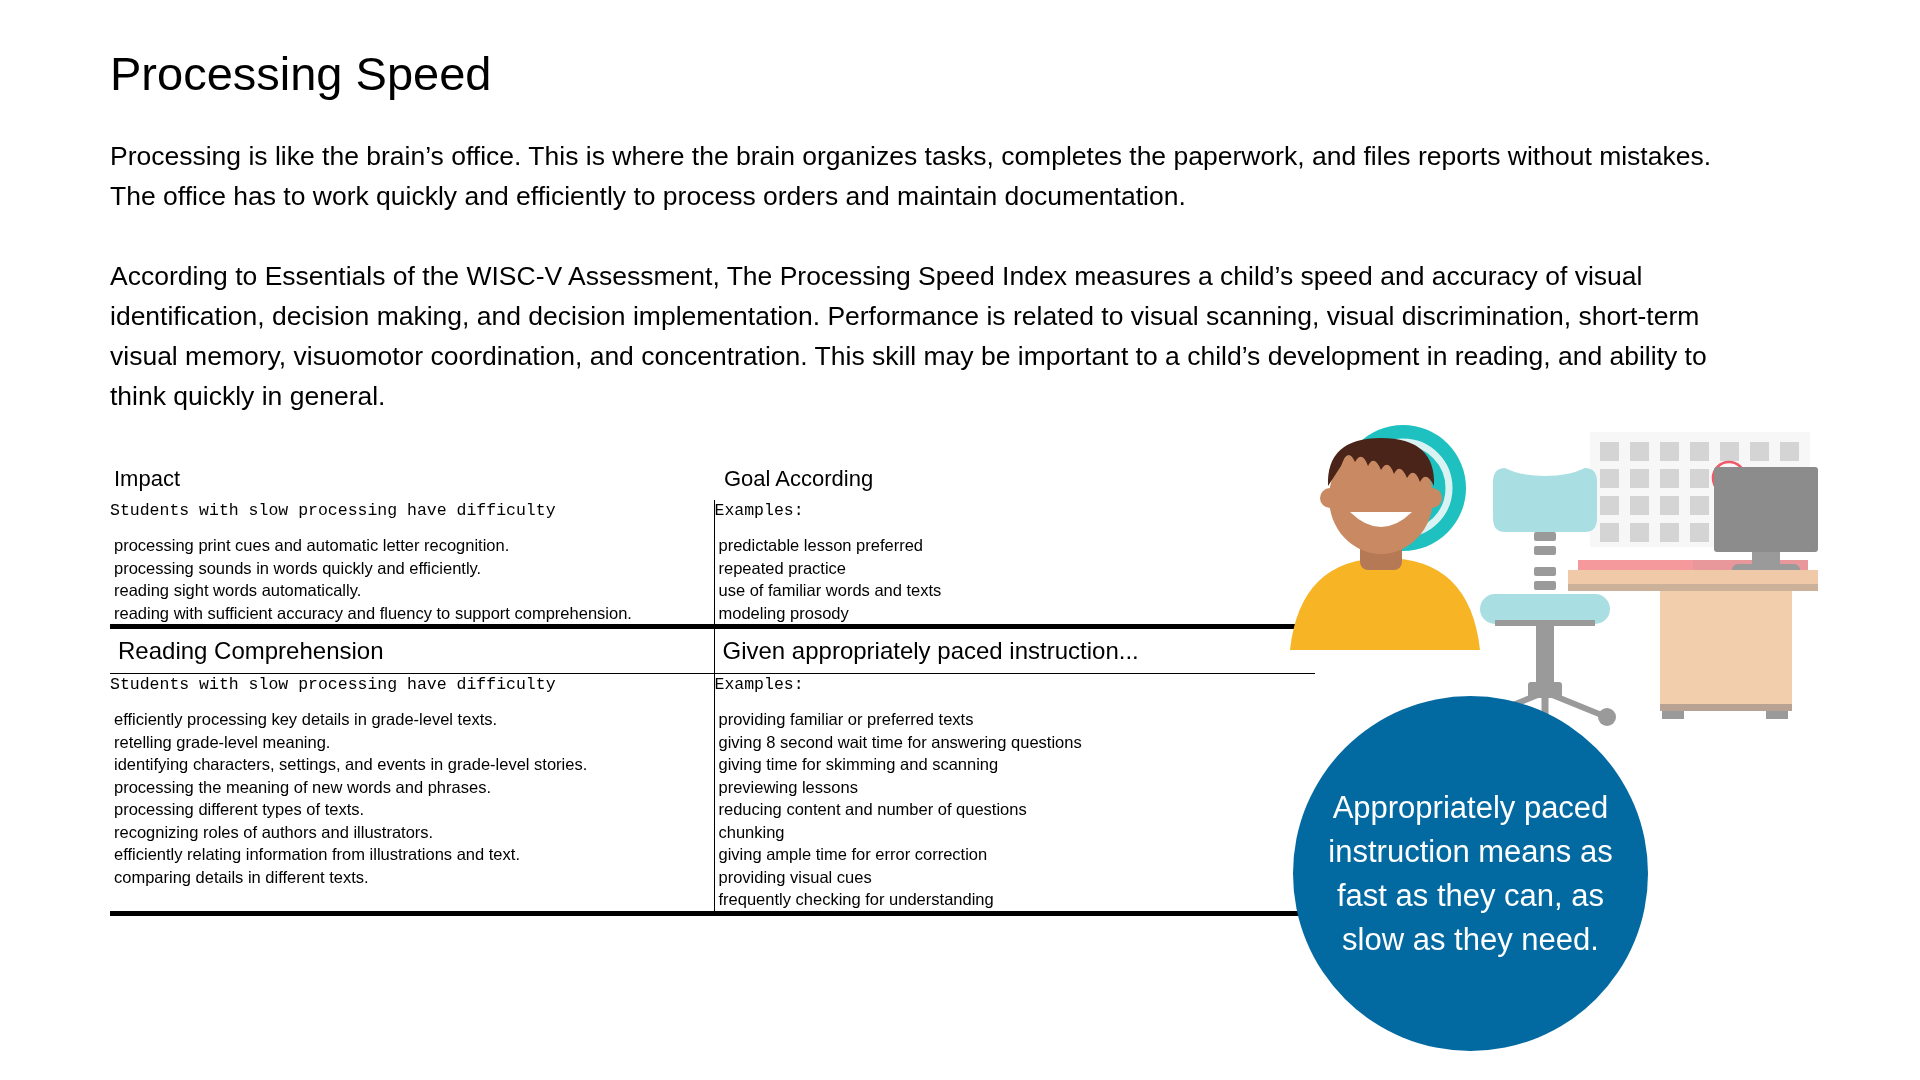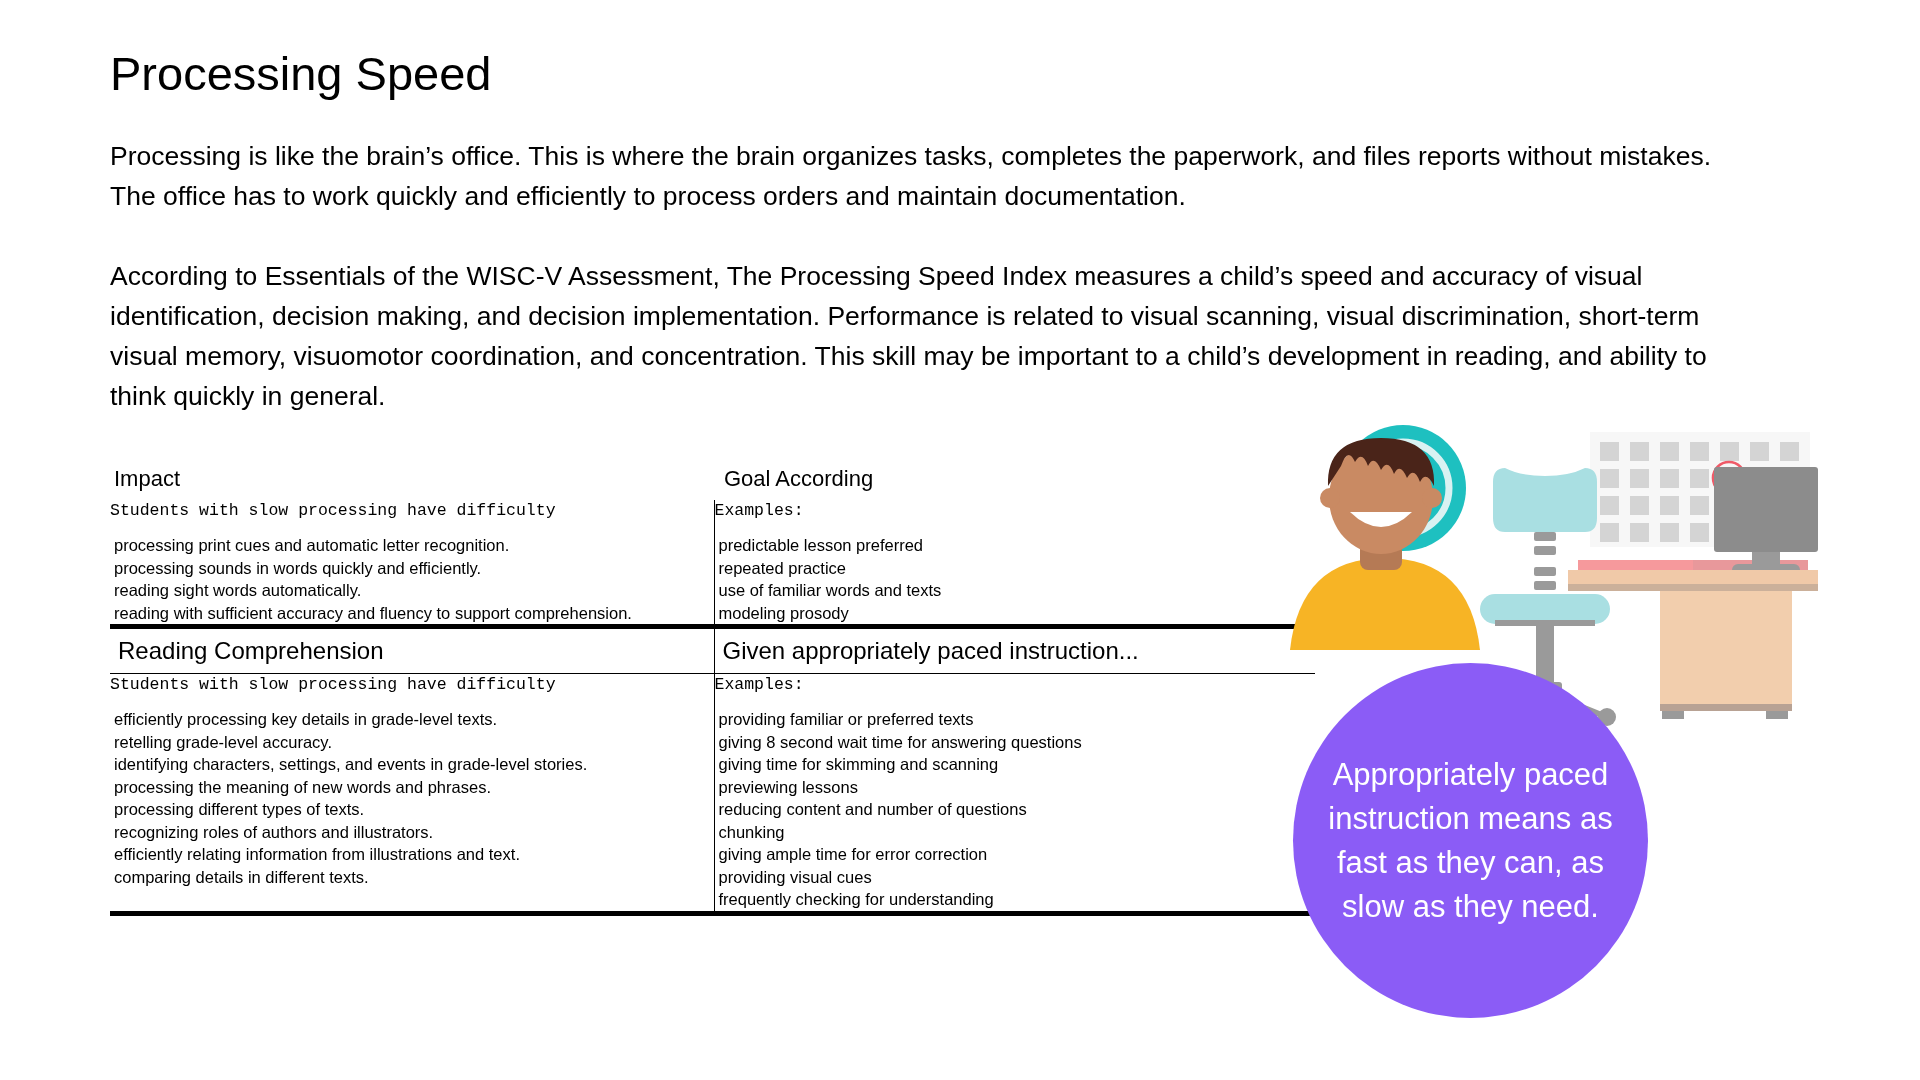--- a/index.html
+++ b/index.html
@@ -125,25 +125,25 @@
     top: 420px;
     width: 630px;
     height: 430px;
   }
   .illo svg { display: block; }
 
   
   .callout {
     position: absolute;
     left: 1293px;
-    top: 663px;
+    top: 696px;
     width: 355px;
     height: 355px;
     border-radius: 50%;
-    background: #8b5cf6;
+    background: #0369a1;
     display: flex;
     align-items: center;
     justify-content: center;
     text-align: center;
   }
   .callout-text {
     color: #ffffff;
     font-size: 31px;
     line-height: 44px;
     padding: 0 34px;
@@ -205,21 +205,21 @@
           <td class="band right">
             <div class="band-title">Given appropriately paced instruction...</div>
           </td>
         </tr>
 
         <tr>
           <td class="content left bottomrule">
             <div class="lead">Students with slow processing have difficulty</div>
             <ul class="bullets">
                 <li>efficiently processing key details in grade-level texts.</li>
-                <li>retelling grade-level accuracy.</li>
+                <li>retelling grade-level meaning.</li>
                 <li>identifying characters, settings, and events in grade-level stories.</li>
                 <li>processing the meaning of new words and phrases.</li>
                 <li>processing different types of texts.</li>
                 <li>recognizing roles of authors and illustrators.</li>
                 <li>efficiently relating information from illustrations and text.</li>
                 <li>comparing details in different texts.</li>
               </ul>
           </td>
           <td class="content right bottomrule">
             <div class="lead">Examples:</div>

